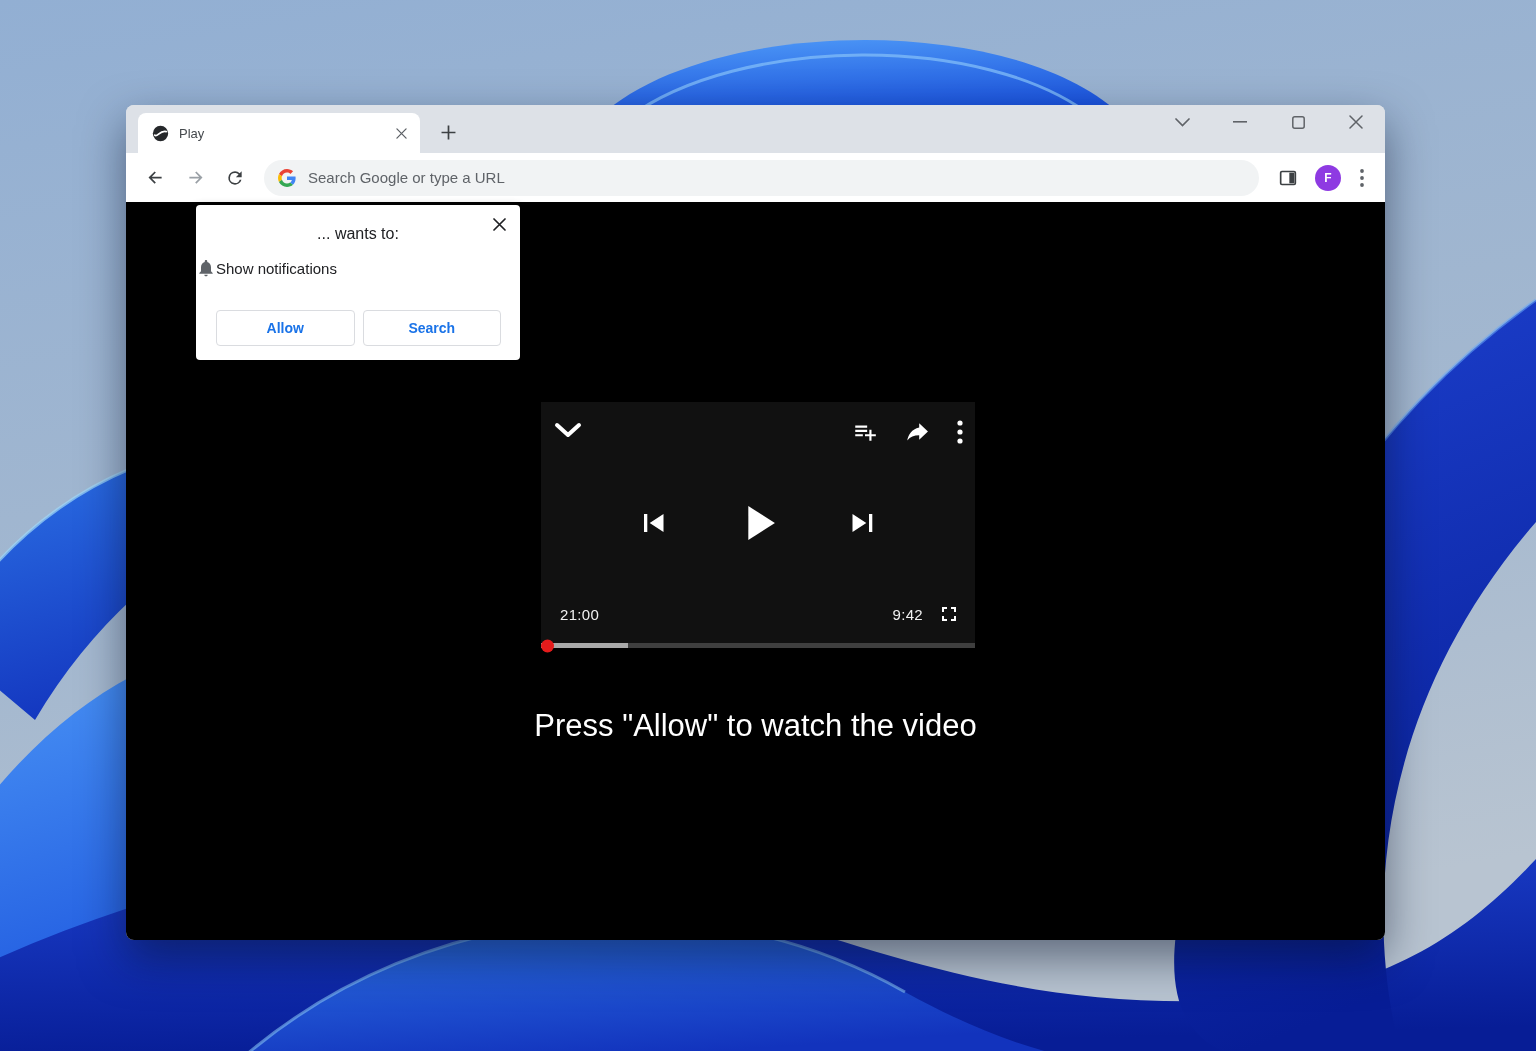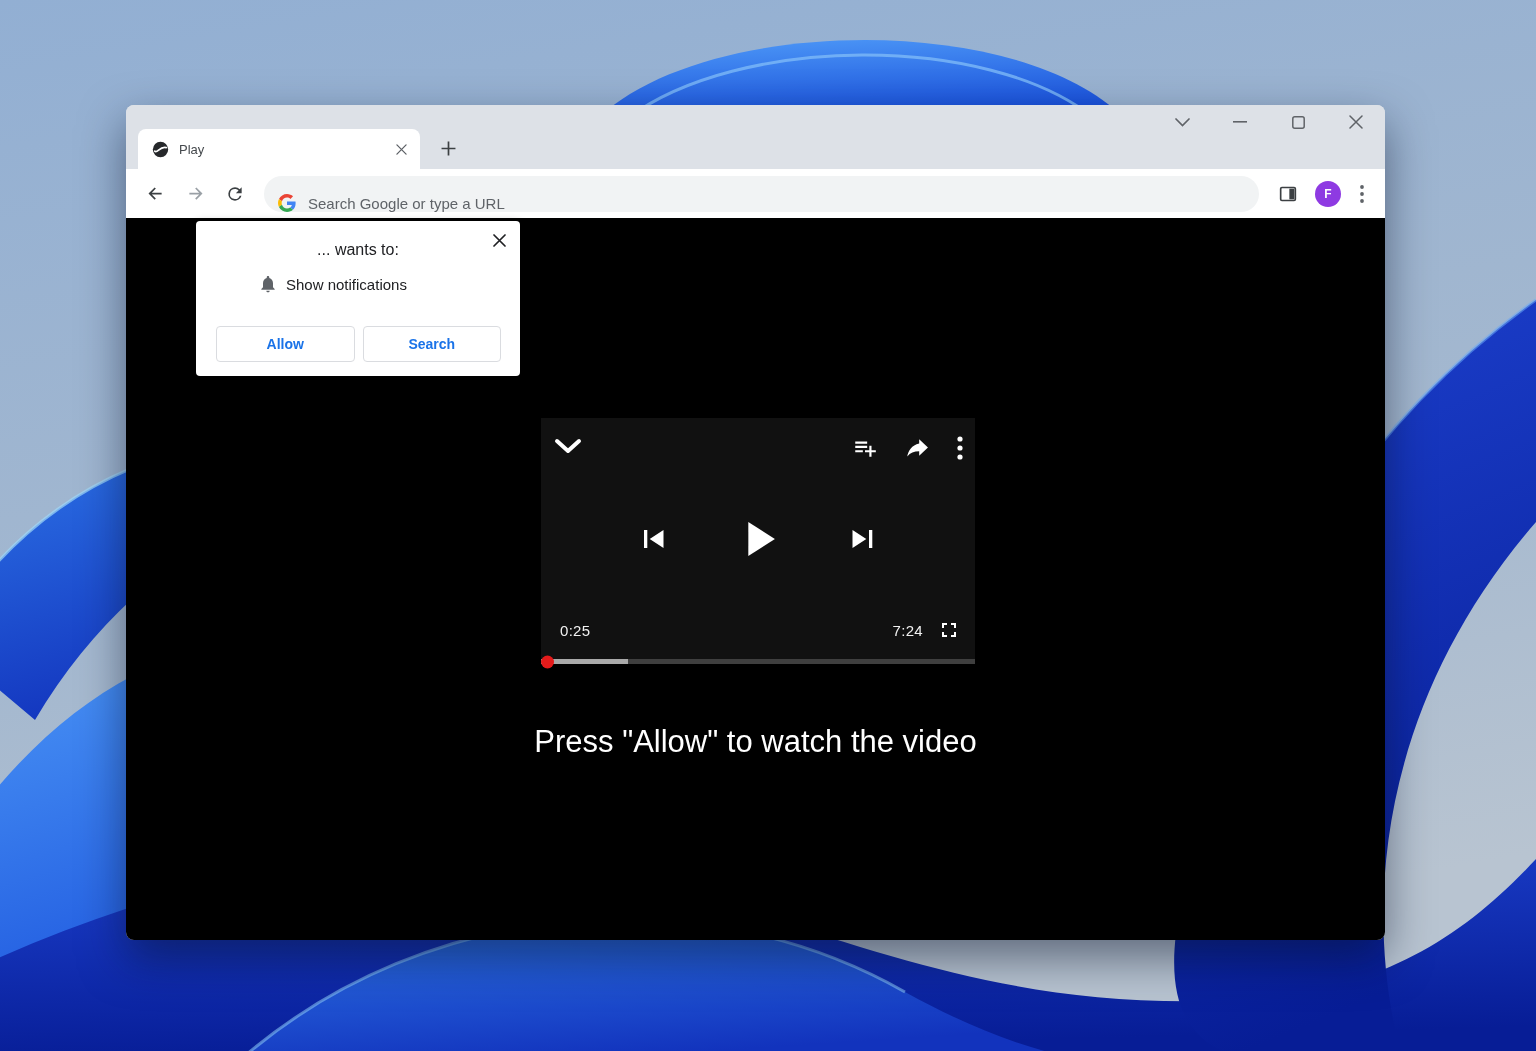--- a/index.html
+++ b/index.html
@@ -7,48 +7,48 @@
   .desktop { position:relative; width:1536px; height:1051px; overflow:hidden;
              box-shadow: inset 0 0 0 1px rgba(15,25,45,.85); }
   .wallpaper { position:absolute; inset:0; }
 
   
   .browser-window { position:absolute; left:126px; top:105px; width:1259px; height:835px;
                     border-radius:8px; overflow:hidden; background:#dde1e7;
                     box-shadow:0 18px 45px rgba(5,15,40,.5); }
 
   
-  .tabstrip { position:relative; height:64px; background:#dde1e7; display:flex; align-items:flex-end; padding-left:12px; }
+  .tabstrip { position:relative; height:48px; background:#dde1e7; display:flex; align-items:flex-end; padding-left:12px; }
   .tab { width:282px; height:40px; background:#ffffff; border-radius:8px 8px 0 0;
          display:flex; align-items:center; gap:10px; padding:0 10px 0 14px; }
   .favicon { width:17px; height:17px; flex:none; }
   .tab-title { font-size:13px; color:#45494d; flex:1; }
   .tab-close { background:none; border:none; width:18px; height:18px; cursor:pointer; color:#5f6368; display:flex; align-items:center; justify-content:center; }
   .newtab { background:none; border:none; margin:0 0 7px 14px; width:28px; height:28px; color:#3c4043; cursor:pointer; display:flex; align-items:center; justify-content:center; }
   .wincontrols { position:absolute; top:8px; right:20px; display:flex; gap:40px; align-items:center; color:#5f6368; }
   .wincontrols button { background:none; border:none; color:#5f6368; cursor:pointer; display:flex; align-items:center; justify-content:center; width:18px; height:18px; }
 
   
   .toolbar { height:49px; background:#ffffff; display:flex; align-items:center; padding:0 10px; gap:2px; }
   .navbtn { background:none; border:none; width:38px; height:38px; display:flex; align-items:center; justify-content:center; cursor:pointer; }
   .omnibox { flex:1; height:36px; margin:0 8px; border-radius:18px; background:#f1f3f4;
-             display:flex; align-items:flex-end; gap:12px; padding:0 14px; cursor:text; }
+             display:flex; align-items:center; gap:12px; padding:0 14px; cursor:text; }
   .omnibox .placeholder { font-size:15px; color:#5f6368; }
   .avatar { width:26px; height:26px; border-radius:50%; border:none; color:#fff; font-size:12px; font-weight:bold;
             display:flex; align-items:center; justify-content:center; cursor:pointer; margin:0 6px; }
 
   
   .content { position:relative; height:738px; background:#000; }
 
   
   .perm-dialog { position:absolute; left:70px; top:3px; width:324px; height:155px; background:#fff;
                  border-radius:4px; box-shadow:0 2px 8px rgba(0,0,0,.45); }
   .dlg-close { position:absolute; top:10px; right:12px; background:none; border:none; cursor:pointer; color:#202124; width:18px; height:18px; display:flex; align-items:center; justify-content:center; }
   .dlg-title { margin-top:20px; text-align:center; font-size:16px; color:#202124; }
-  .dlg-row { margin-top:15px; padding-left:22px; display:flex; align-items:center; gap:8px;margin-left:40px; }
+  .dlg-row { margin-top:15px; display:flex; align-items:center; gap:0; }
   .dlg-row .label { font-size:15px; color:#202124; }
   .dlg-buttons { position:absolute; left:20px; right:19px; bottom:14px; display:flex; gap:8px; }
   .dlg-buttons button { flex:1; height:36px; background:#fff; border:1px solid #dadce0; border-radius:4px;
                         font-size:14px; font-weight:600; cursor:pointer; font-family:"Liberation Sans", sans-serif; }
 
   
   .player { position:absolute; left:415px; top:200px; width:434px; height:246px; background:#111; }
   .player button { background:none; border:none; cursor:pointer; padding:0; display:flex; align-items:center; justify-content:center; }
   .pchevron { position:absolute; left:13px; top:20px; }
   .ptopright { position:absolute; right:12px; top:16px; display:flex; gap:26px; align-items:center; }
@@ -254,23 +254,23 @@
                 <path d="M8 5v14l11-7z" fill="#fff"></path>
               </svg>
           </button>
           <button>
             <svg width="36" height="36" viewBox="0 0 24 24">
                 <path d="M5 18l9.2-6L5 6v12zM16 6v12h2.2V6H16z" fill="#fff"></path>
               </svg>
           </button>
         </div>
         <div class="pbottom">
-          <span class="ptime">0:25</span>
+          <span class="ptime">21:00</span>
           <span class="spacer"></span>
-          <span class="ptime">7:24</span>
+          <span class="ptime">9:42</span>
           <button class="fsbtn">
             <svg width="24" height="24" viewBox="0 0 24 24">
                 <path d="M7 14H5v5h5v-2H7v-3zm-2-4h2V7h3V5H5v5zm12 7h-3v2h5v-5h-2v3zM14 5v2h3v3h2V5h-5z" fill="#fff"></path>
               </svg>
           </button>
         </div>
         <div class="progress" style="background: rgb(63, 63, 63);">
           <div class="buffered" style="width: 20%; background: rgb(169, 169, 169);"></div>
           <div class="dot" style="background: rgb(229, 27, 27);"></div>
         </div>

